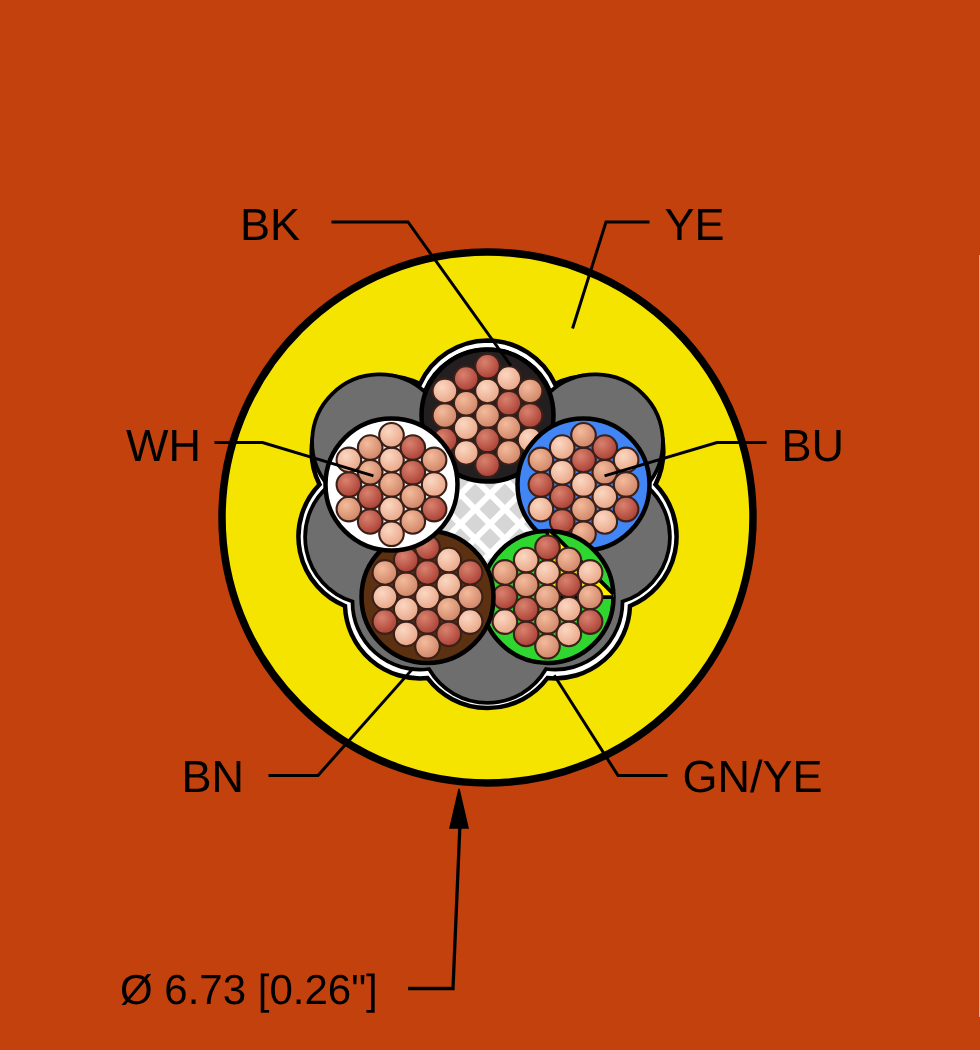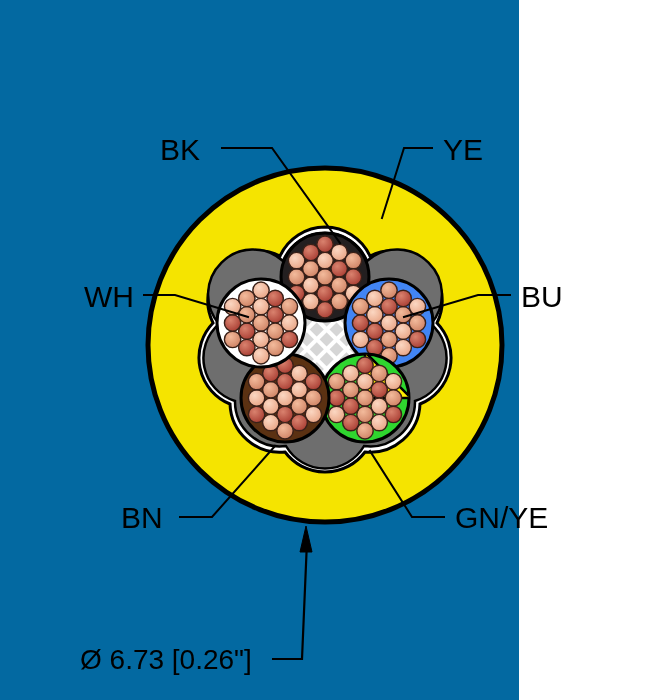--- a/index.html
+++ b/index.html
@@ -8,23 +8,23 @@
     background: #ffffff;
   }
   body {
     width: 653px;
     height: 700px;
     overflow: hidden;
     font-family: "Liberation Sans", sans-serif;
   }
   #diagram-root {
     position: relative;
-    width: 519px;
+    width: 653px;
     height: 700px;
-    background: #0369a1;
+    background: #c2410c;
   }
   svg.cable-svg {
     display: block;
     width: 653px;
     height: 700px;
   }
   text.callout-label {
     font-family: "Liberation Sans", sans-serif;
     font-size: 30px;
     font-weight: 400;

